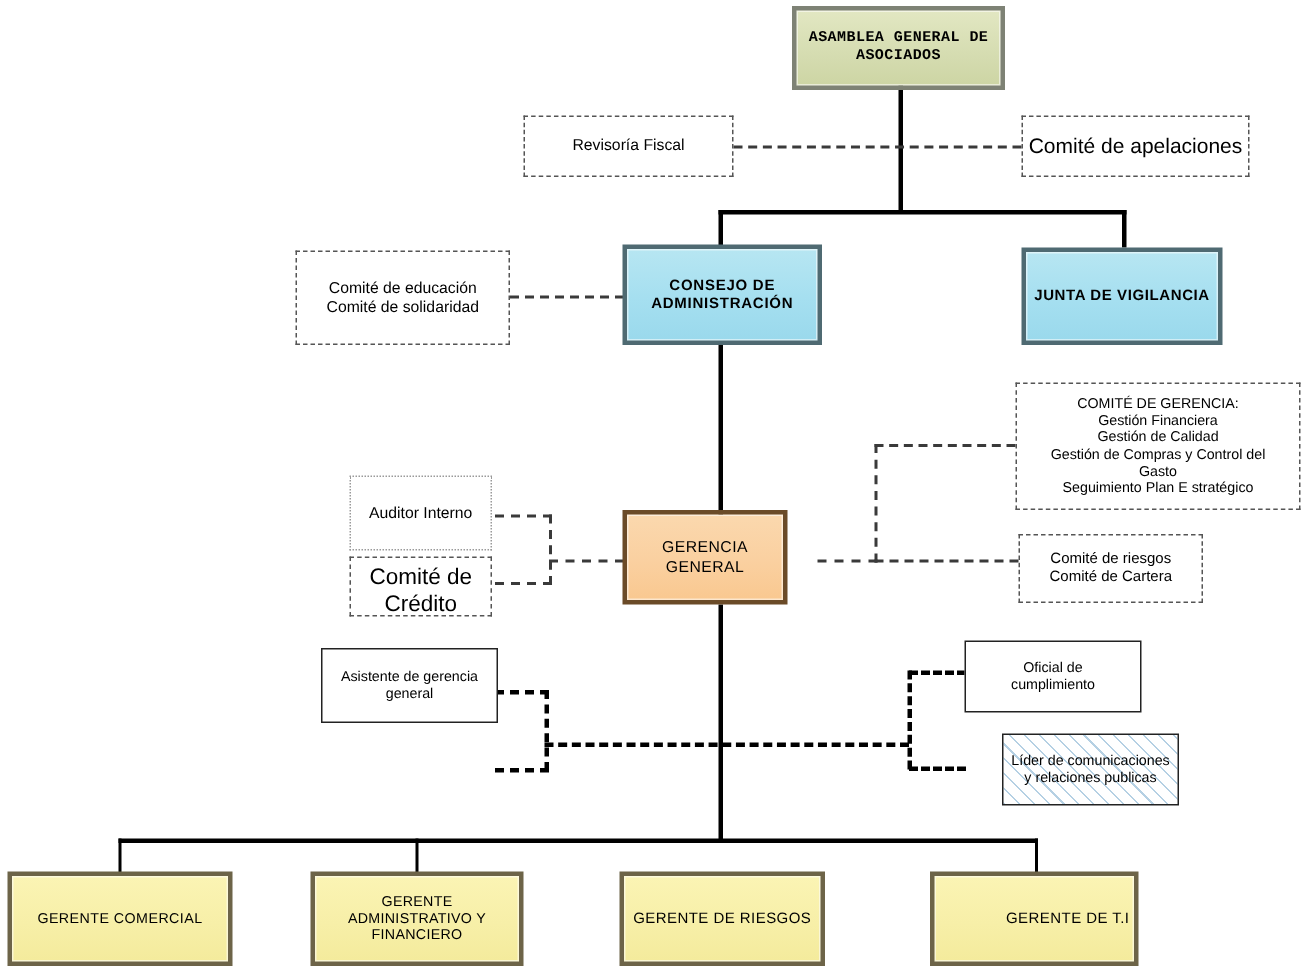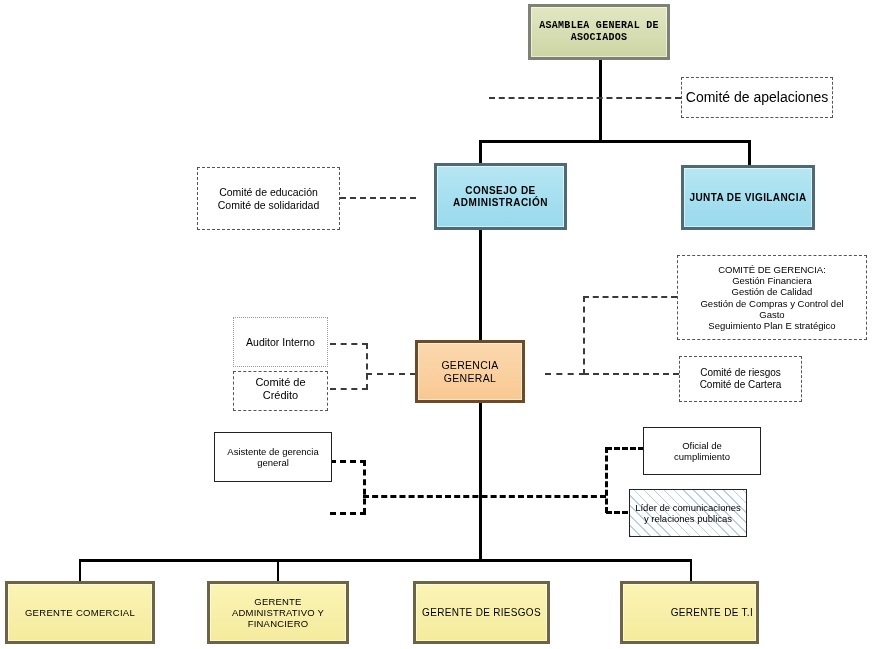--- a/index.html
+++ b/index.html
@@ -162,26 +162,29 @@
   <div class="conn h-solid" style="left:79px; top:559px; width:613px;"></div>
   <div class="conn v-thin" style="left:79px; top:559px; height:28px;"></div>
   <div class="conn v-thin" style="left:277px; top:559px; height:28px;"></div>
   <div class="conn v-thin" style="left:690px; top:559px; height:28px;"></div>
 
   <div class="node solid3d green3d" style="left:528px; top:4px; width:142px; height:56px; font-size:10px; font-weight:bold; letter-spacing:0.3px;">
     <span class="lbl">ASAMBLEA GENERAL DE
 ASOCIADOS</span>
   </div>
 
+  <div class="node dashed" style="left:349px; top:77px; width:140px; height:41px; font-size:10.5px;">
+    <span class="lbl">Revisoría Fiscal</span>
+  </div>
 
   <div class="node dashed" style="left:681px; top:77px; width:152px; height:41px; font-size:14px;">
     <span class="lbl">Comité de apelaciones</span>
   </div>
 
-  <div class="node solid3d blue3d" style="left:415px; top:163px; width:133px; height:67px; font-size:10px; font-weight:bold; letter-spacing:0.5px;margin-left:19px;">
+  <div class="node solid3d blue3d" style="left:415px; top:163px; width:133px; height:67px; font-size:10px; font-weight:bold; letter-spacing:0.5px;">
     <span class="lbl">CONSEJO DE
 ADMINISTRACIÓN</span>
   </div>
 
   <div class="node solid3d blue3d" style="left:681px; top:165px; width:134px; height:65px; font-size:10px; font-weight:bold; letter-spacing:0.4px;">
     <span class="lbl">JUNTA DE VIGILANCIA</span>
   </div>
 
   <div class="node dashed" style="left:197px; top:167px; width:143px; height:63px; font-size:10.5px;">
     <span class="lbl">Comité de educación
@@ -199,40 +202,40 @@
 
   <div class="node dashed" style="left:679px; top:356px; width:123px; height:46px; font-size:10px;">
     <span class="lbl">Comité de riesgos
 Comité de Cartera</span>
   </div>
 
   <div class="node dashed-fine" style="left:233px; top:317px; width:95px; height:50px; font-size:10.5px;">
     <span class="lbl">Auditor Interno</span>
   </div>
 
-  <div class="node dashed" style="left:233px; top:371px; width:95px; height:40px; font-size:11px; align-items:flex-start; padding-top:4px;">
+  <div class="node dashed" style="left:233px; top:371px; width:95px; height:40px; font-size:15px; align-items:flex-start; padding-top:4px;">
     <span class="lbl">Comité de Crédito</span>
   </div>
 
   <div class="node solid3d orange3d" style="left:415px; top:340px; width:110px; height:63px; font-size:10.5px; letter-spacing:0.3px;">
     <span class="lbl">GERENCIA GENERAL</span>
   </div>
 
   <div class="node thin" style="left:214px; top:432px; width:118px; height:50px; font-size:9.5px;">
     <span class="lbl">Asistente de gerencia
 general</span>
   </div>
 
 
   <div class="node thin" style="left:643px; top:427px; width:118px; height:48px; font-size:9.5px;">
     <span class="lbl">Oficial de
 cumplimiento</span>
   </div>
 
-  <div class="node hatch" style="left:629px; top:489px; width:118px; height:48px; font-size:9.5px;">
+  <div class="node hatch" style="left:668px; top:489px; width:118px; height:48px; font-size:9.5px;">
     <span class="lbl">Líder de comunicaciones
 y relaciones publicas</span>
   </div>
 
   <div class="node solid3d yellow3d" style="left:5px; top:581px; width:150px; height:63px; font-size:9.5px; letter-spacing:0.3px;">
     <span class="lbl">GERENTE COMERCIAL</span>
   </div>
 
   <div class="node solid3d yellow3d" style="left:207px; top:581px; width:142px; height:63px; font-size:9.5px; letter-spacing:0.2px;">
     <span class="lbl">GERENTE ADMINISTRATIVO Y

